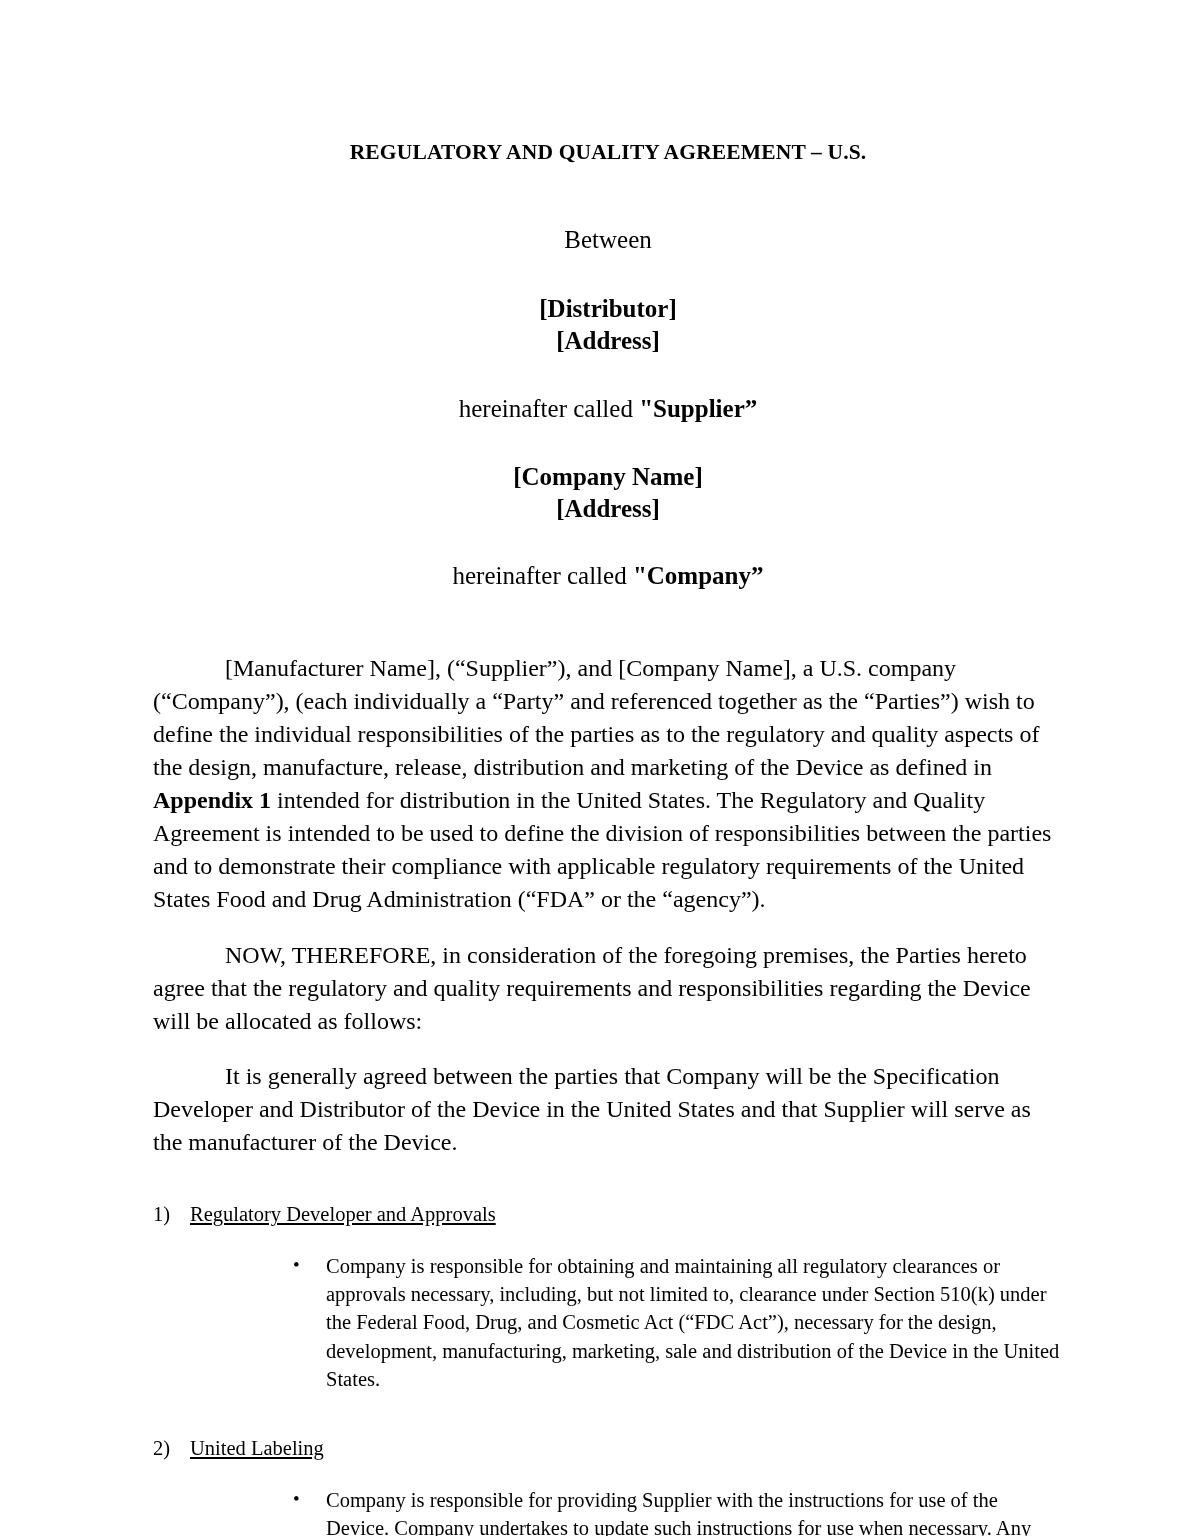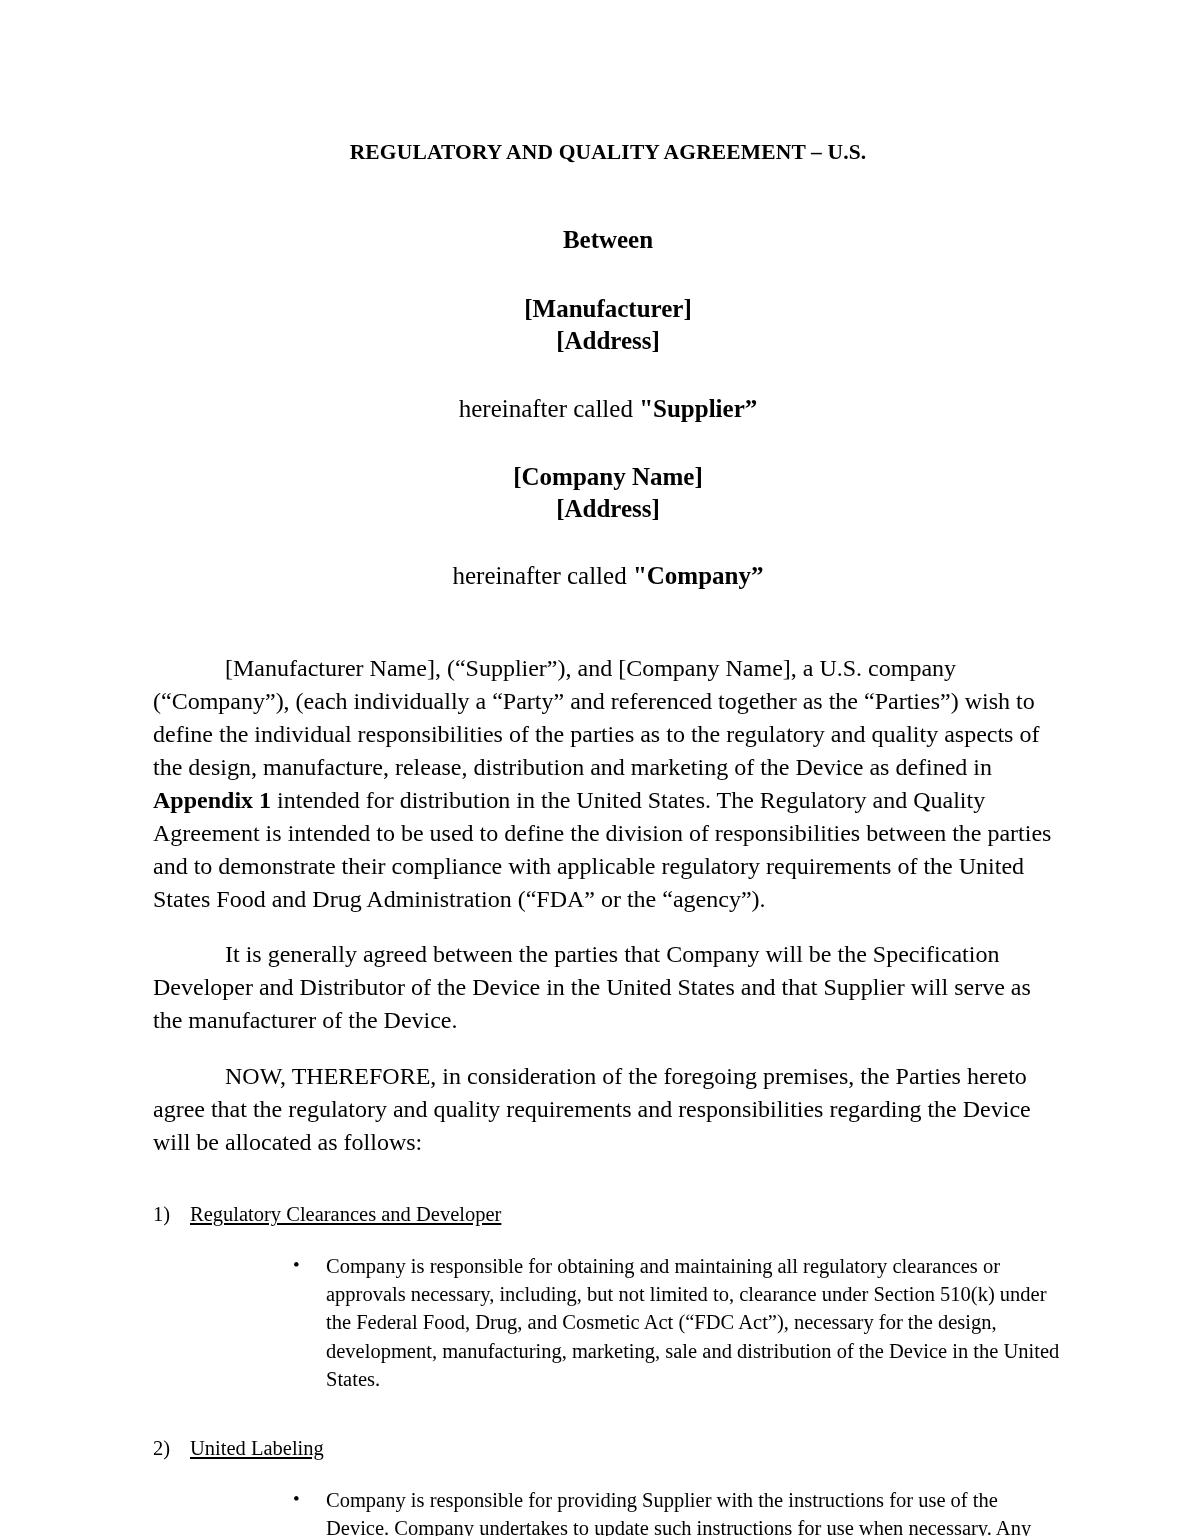--- a/index.html
+++ b/index.html
@@ -36,21 +36,21 @@
     margin: 0;
     padding-top: 140px;
     line-height: 1.18;
   }
 
   .centered-block {
     text-align: center;
     font-size: 25px;
     line-height: 1.28;
   }
-  .cb-plain { font-weight: bold; }
+  .cb-plain { font-weight: normal; }
   .cb-bold  { font-weight: bold; }
 
   .sp-between   { padding-top: 59px; }
   .sp-mfr       { padding-top: 37px; }
   .sp-supplier  { padding-top: 36px; }
   .sp-and       { padding-top: 36px; }
   .sp-company   { padding-top: 36px; }
   .sp-companylbl{ padding-top: 35px; }
 
   .para {
@@ -108,40 +108,40 @@
 </head>
 <body>
 
 <div class="page">
   <div class="doc-body">
 
     <h1 class="doc-title">REGULATORY AND QUALITY AGREEMENT – U.S.</h1>
 
     <div class="centered-block sp-between cb-plain">Between</div>
 
-    <div class="centered-block sp-mfr cb-bold">[Manufacturer]</div>
+    <div class="centered-block sp-mfr cb-bold">[Distributor]</div>
     <div class="centered-block cb-bold">[Address]</div>
 
     <div class="centered-block sp-supplier"><span>hereinafter called </span><b>"Supplier”</b></div>
 
 
     <div class="centered-block sp-company cb-bold">[Company Name]</div>
     <div class="centered-block cb-bold">[Address]</div>
 
     <div class="centered-block sp-companylbl"><span>hereinafter called </span><b>"Company”</b></div>
 
     <p class="para indent p1"><span>[Manufacturer Name], (“Supplier”), and [Company Name], a U.S. company (“Company”), (each individually a “Party” and referenced together as the “Parties”) wish to define the individual responsibilities of the parties as to the regulatory and quality aspects of the design, manufacture, release, distribution and marketing of the Device as defined in </span><b>Appendix 1</b><span> intended for distribution in the United States.  The Regulatory and Quality Agreement is intended to be used to define the division of responsibilities between the parties and to demonstrate their compliance with applicable regulatory requirements of the United States Food and Drug Administration (“FDA” or the “agency”).</span></p>
 
+    <p class="para indent p3">NOW, THEREFORE, in consideration of the foregoing premises, the Parties hereto agree that the regulatory and quality requirements and responsibilities regarding the Device will be allocated as follows:</p>
+
     <p class="para indent p2">It is generally agreed between the parties that Company will be the Specification Developer and Distributor of the Device in the United States and that Supplier will serve as the manufacturer of the Device.</p>
-
-    <p class="para indent p3">NOW, THEREFORE, in consideration of the foregoing premises, the Parties hereto agree that the regulatory and quality requirements and responsibilities regarding the Device will be allocated as follows:</p>
 
     <div class="section">
       <span class="num">1)</span>
-      <span class="heading">Regulatory Clearances and Developer</span>
+      <span class="heading">Regulatory Developer and Approvals</span>
     </div>
 
     <div class="bullet">
       <span class="dot">•</span>
       <span class="btext">Company is responsible for obtaining and maintaining all regulatory clearances or approvals necessary, including, but not limited to, clearance under Section 510(k) under the Federal Food, Drug, and Cosmetic Act (“FDC Act”), necessary for the design, development, manufacturing, marketing, sale and distribution of the Device in the United States.</span>
     </div>
 
     <div class="section">
       <span class="num">2)</span>
       <span class="heading">United Labeling</span>

